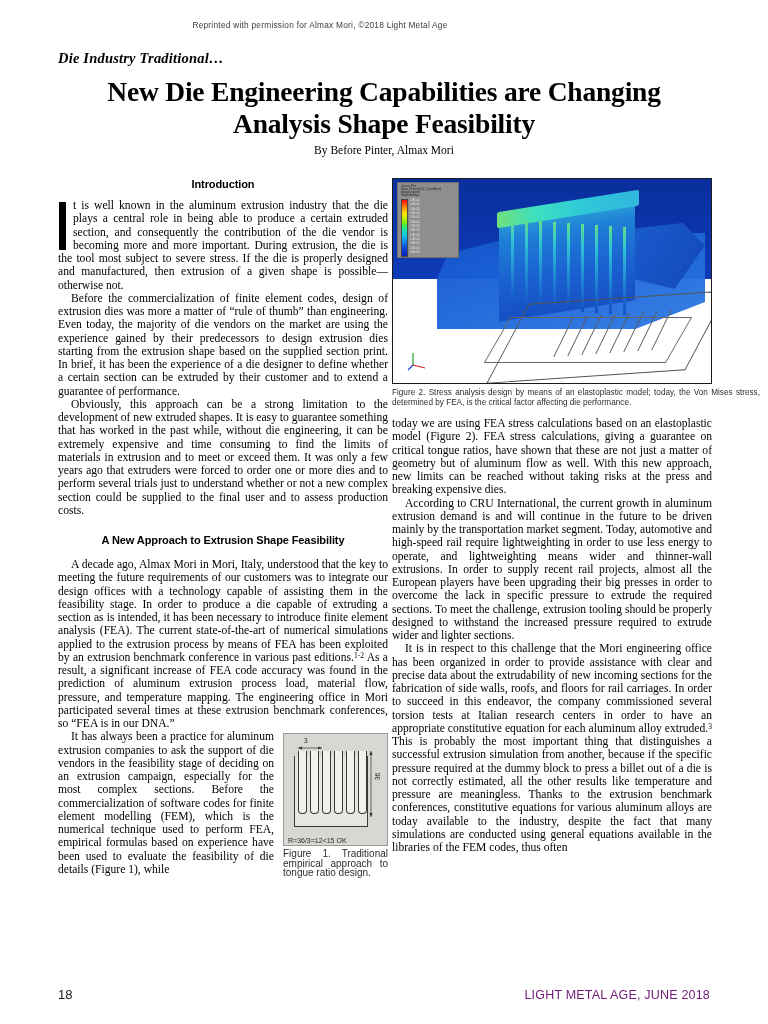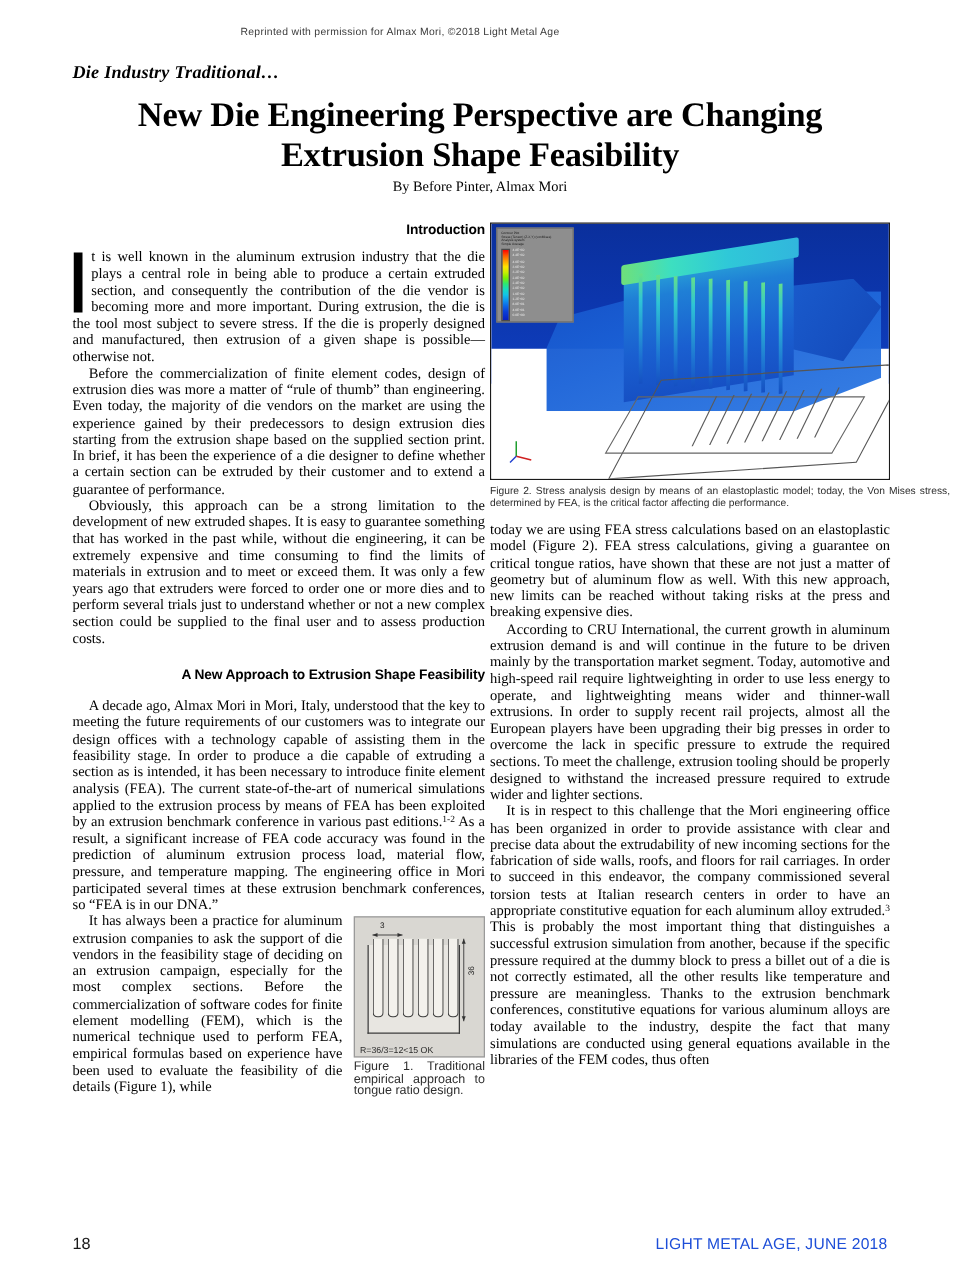--- a/index.html
+++ b/index.html
@@ -76,21 +76,21 @@
     width: 330px;
   }
   .col-right {
     position: absolute;
     top: 178px;
     left: 392px;
     width: 320px;
   }
 
   .sec-head {
-    text-align: right;
+    text-align: center;
     font-family: "Liberation Sans", "DejaVu Sans", sans-serif;
     font-weight: bold;
     font-size: 11px;
     margin: 0 0 9px 0;
     letter-spacing: -0.1px;
   }
   .sec-head.spaced { margin-top: 17px; margin-bottom: 12px; }
 
   p.body {
     margin: 0;
@@ -342,32 +342,32 @@
     font-size: 13px;
     color: #1a1a1a;
   }
   .running-foot {
     position: absolute;
     bottom: 22px;
     right: 58px;
     font-family: "Liberation Sans", "DejaVu Sans", sans-serif;
     font-size: 12.5px;
     letter-spacing: 0.2px;
-    color: #1d4ed8;
+    color: #701a75;
   }
 </style>
 </head>
 <body>
 
 <div class="page">
 
   <div class="reprint-line">Reprinted with permission for Almax Mori, ©2018 Light Metal Age</div>
 
   <div class="kicker">Die Industry Traditional…</div>
-  <div class="headline">New Die Engineering Perspective are Changing Extrusion Shape Feasibility</div>
+  <div class="headline">New Die Engineering Capabilities are Changing Analysis Shape Feasibility</div>
   <div class="byline">By Before Pinter, Almax Mori</div>
 
   <div class="col-left">
 
     <h2 class="sec-head">Introduction</h2>
 
     <div class="dropcap-wrap">
       <div class="dropcap"></div>
       <p class="body first">t is well known in the aluminum extrusion industry that the die plays a central role in being able to produce a certain extruded section, and consequently the contribution of the die vendor is becoming more and more important. During extrusion, the die is the tool most subject to severe stress. If the die is properly designed and manufactured, then extrusion of a given shape is possible—otherwise not.</p>
     </div>

